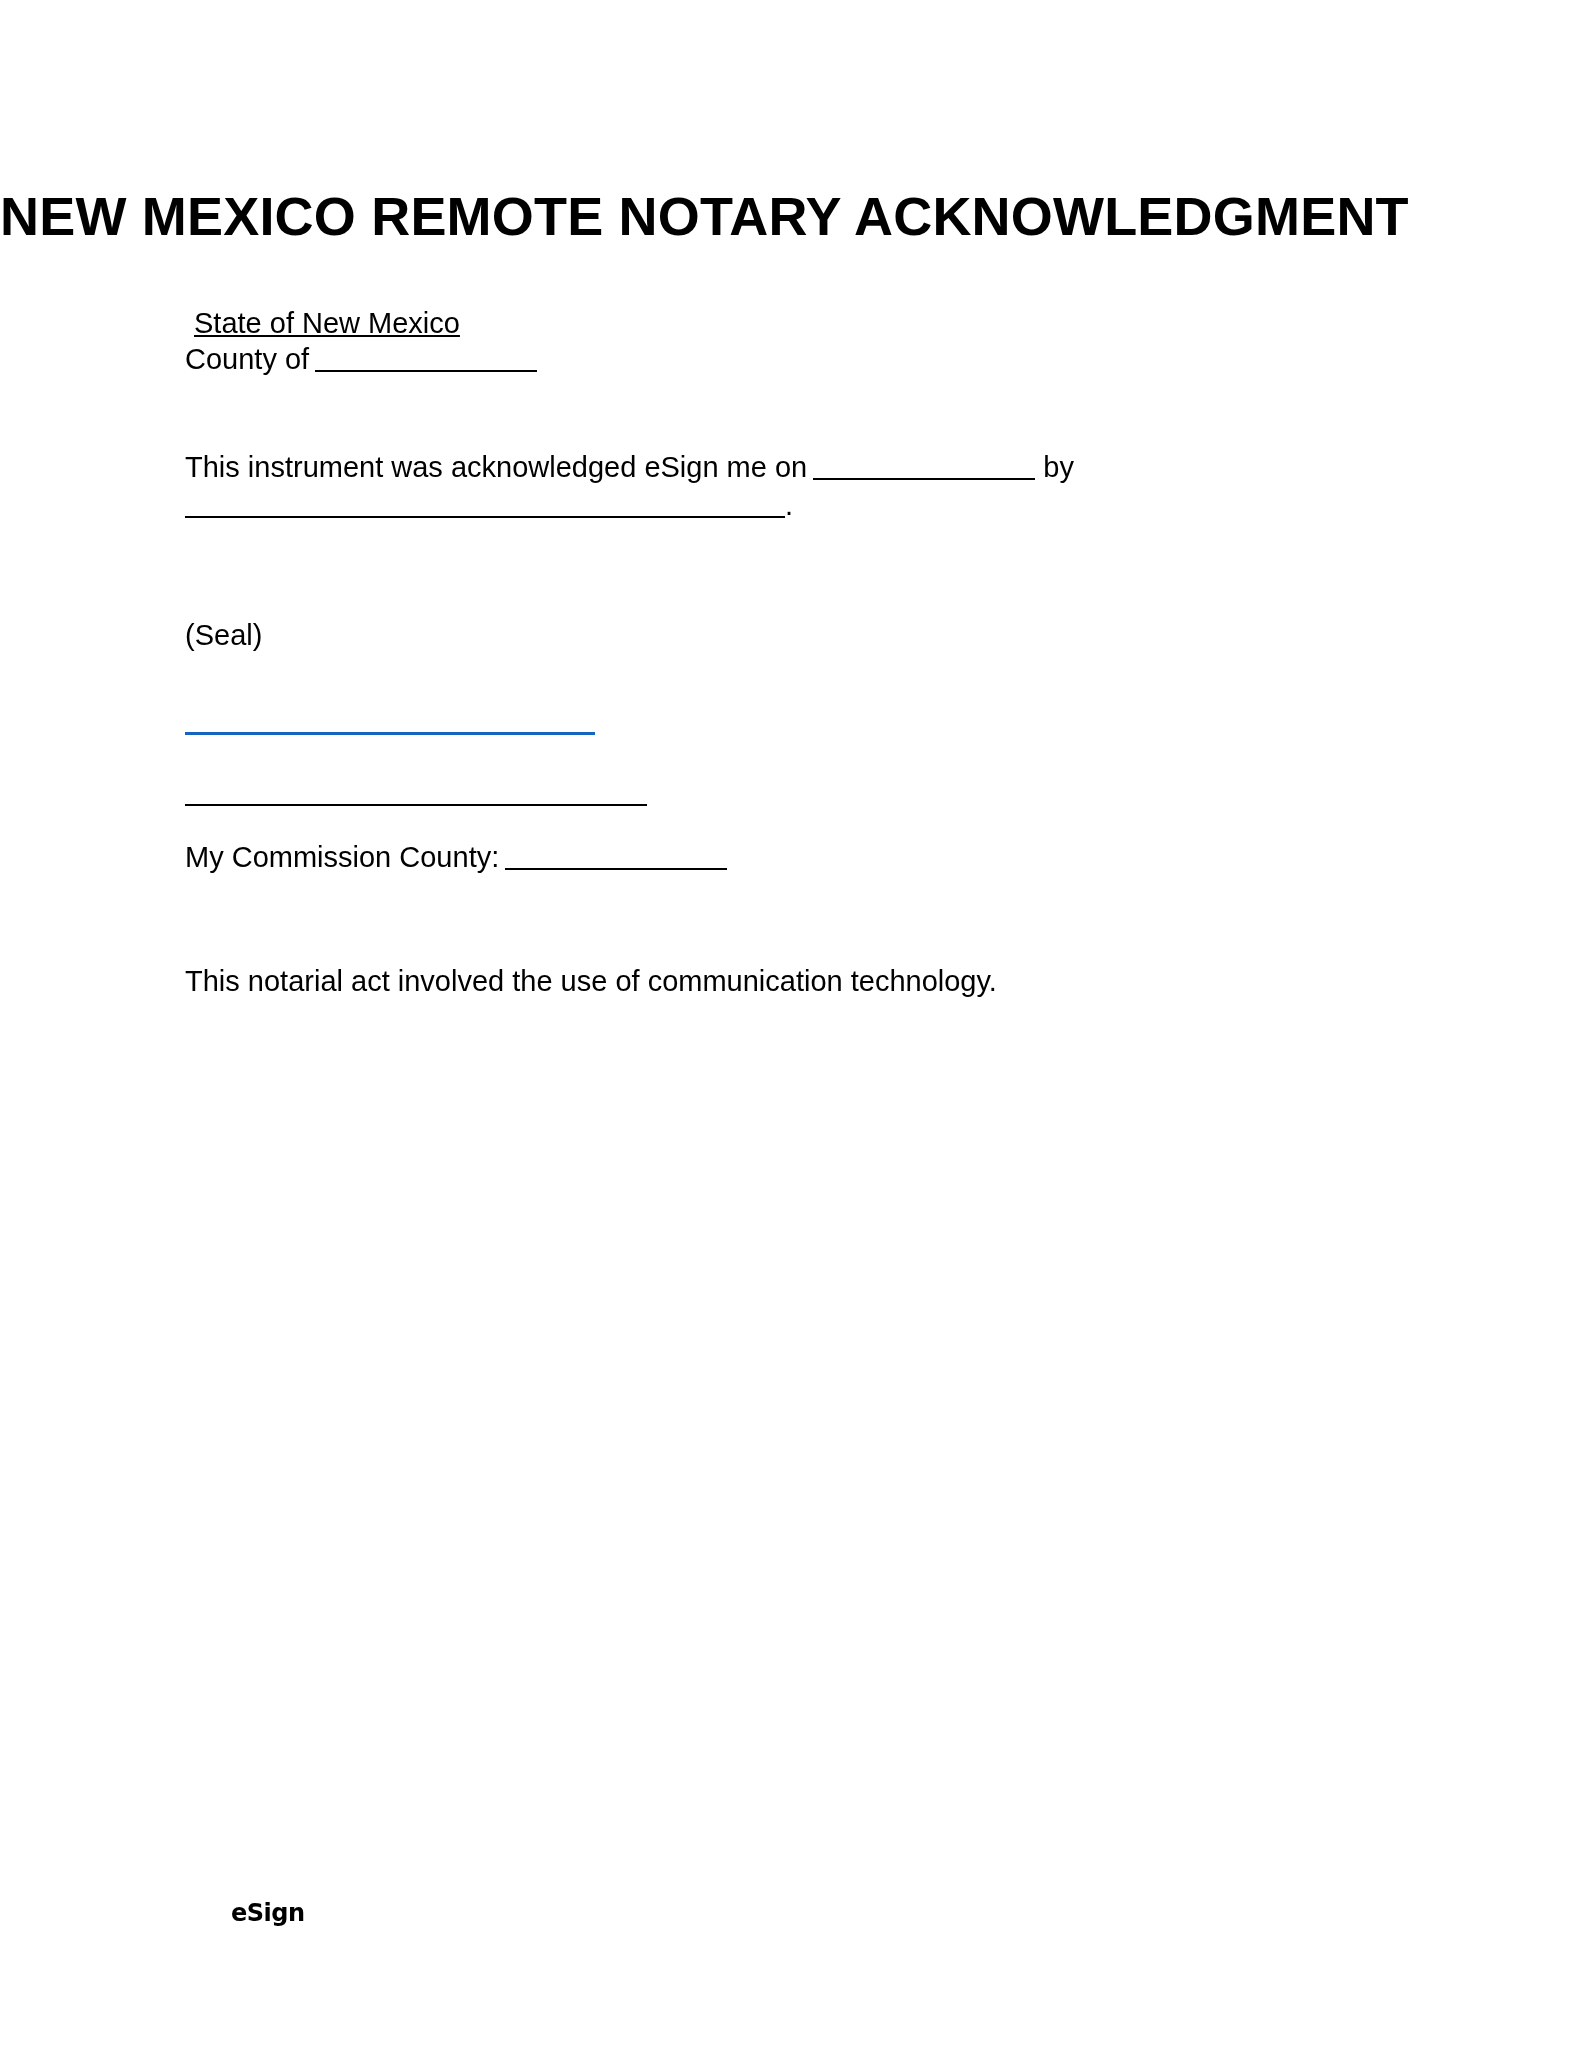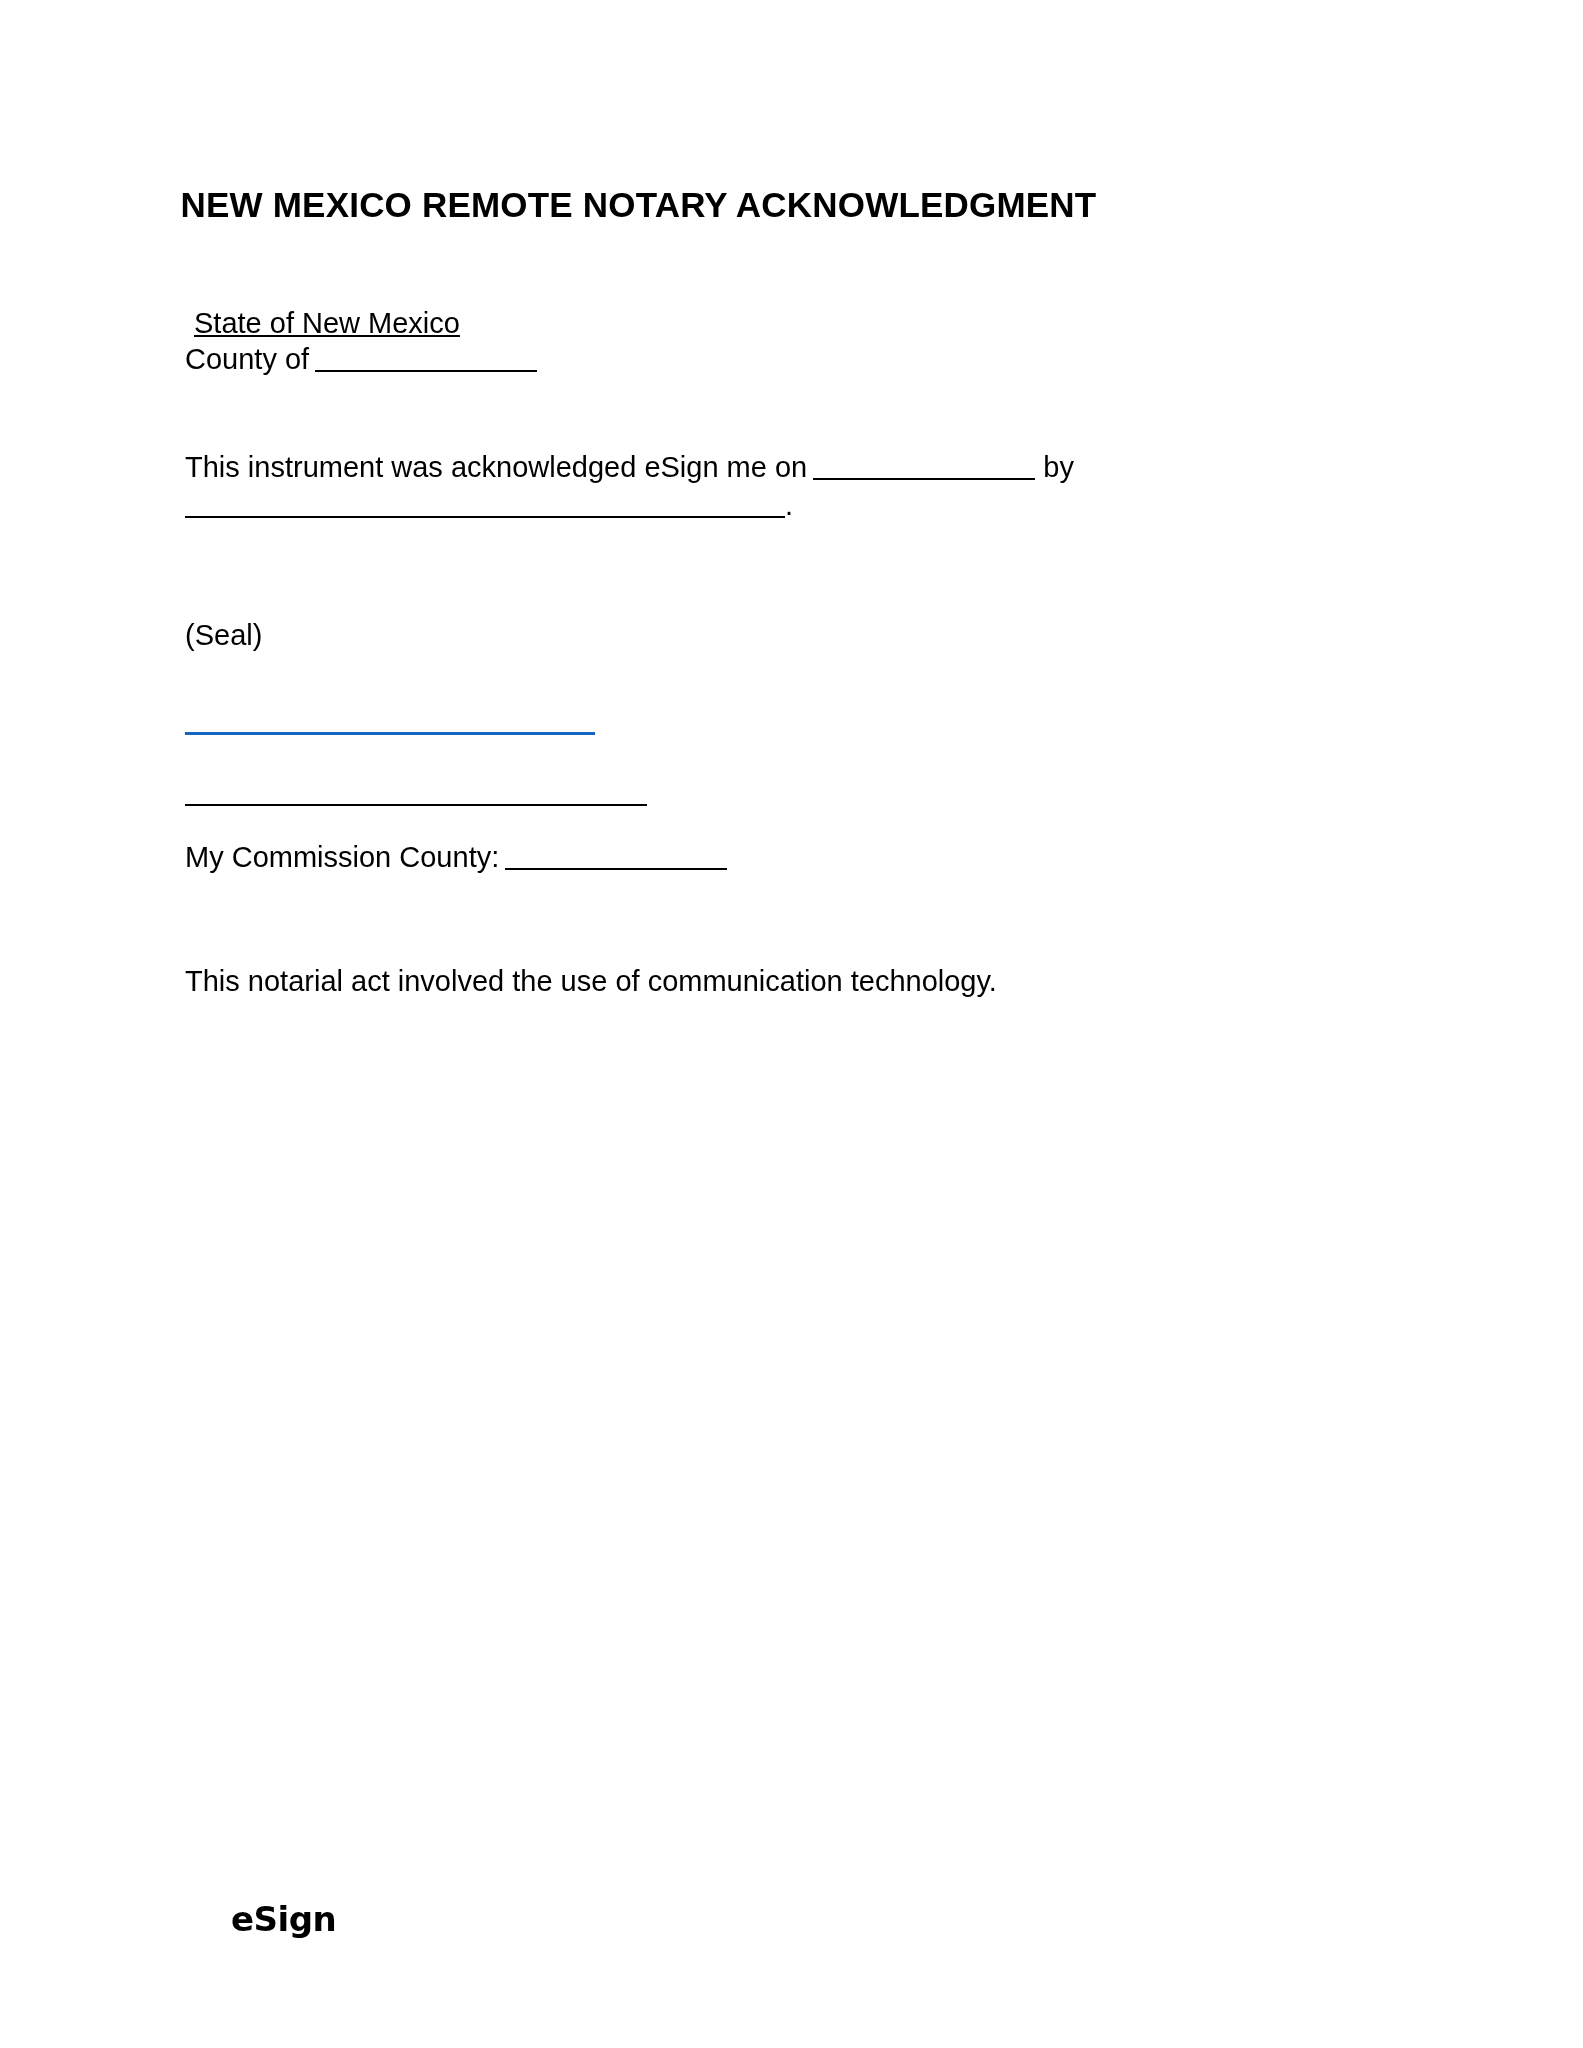--- a/index.html
+++ b/index.html
@@ -1,25 +1,25 @@
 <!DOCTYPE html>
 <html><head>
   <meta charset="utf-8">
   <style>
     html, body { margin: 0; padding: 0; background: #ffffff; }
     body { width: 1583px; height: 2048px; position: relative; overflow: hidden;
            font-family: "Liberation Sans", sans-serif; color: #000; }
     .abs { position: absolute; white-space: nowrap; }
     .title { left: 0; width: 1277px; text-align: center; top: 185px;
-             font-size: 35px; font-weight: bold; letter-spacing: 0.2px; }
+             font-size: 54px; font-weight: bold; letter-spacing: 0.2px; }
     .body-text { font-size: 29px; line-height: 34px; }
     .blank { display: inline-block; border-bottom: 2px solid #000; vertical-align: baseline;
              height: 0; margin-left: 6px; position: relative; top: 3px; }
     .rule { position: absolute; height: 0; }
-    .logo { font-family: "DejaVu Sans", sans-serif; font-weight: bold; font-size: 34px;
+    .logo { font-family: "DejaVu Sans", sans-serif; font-weight: bold; font-size: 24px;
             letter-spacing: -0.5px; }
   </style>
 </head>
 <body>
 
 <div>
 
   <div class="abs title">NEW MEXICO REMOTE NOTARY ACKNOWLEDGMENT</div>
 
   <div class="abs body-text" style="left:194px; top:306px;text-decoration:underline;">State of New Mexico</div>

